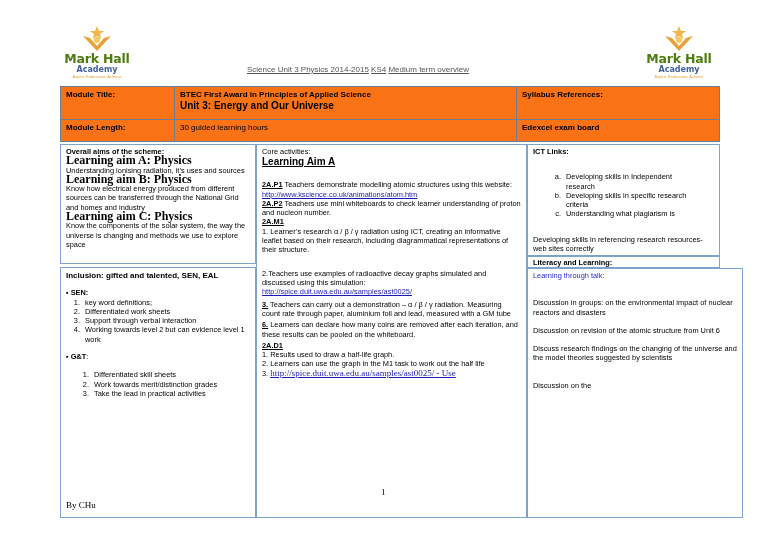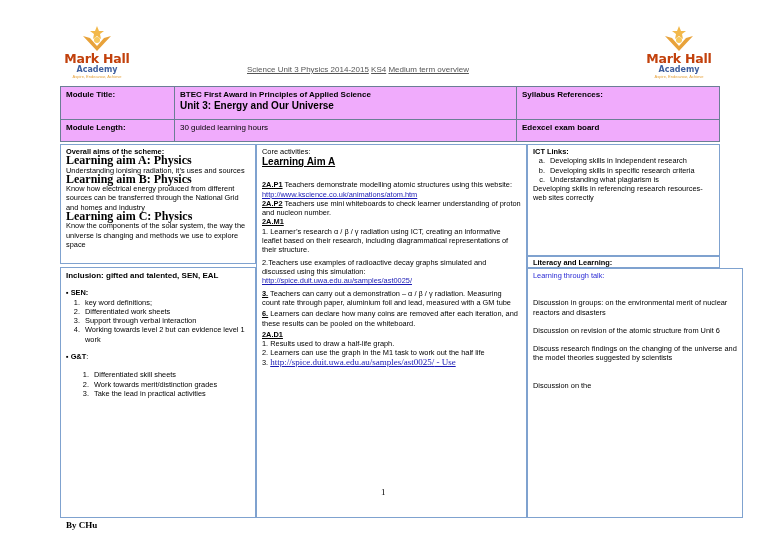--- a/index.html
+++ b/index.html
@@ -3,54 +3,54 @@
   <meta charset="utf-8">
   <style>
     html, body { margin: 0; padding: 0; background: #ffffff; }
     body { width: 768px; height: 543px; position: relative; overflow: hidden;
            font-family: "Liberation Sans", sans-serif; color: #000; }
     .logo { position: absolute; width: 78px; height: 64px; text-align: center; }
     .logo-left { left: 58px; top: 24px; }
     .logo-right { left: 640px; top: 24px; }
     .logo-mark { display: block; margin: 0 auto; width: 40px; height: 28px; }
     .logo-name { display: block; font-family: "DejaVu Sans", sans-serif; font-weight: bold;
-                 font-size: 12.5px; color: #c2410c; line-height: 13px; letter-spacing: -0.2px; }
+                 font-size: 12.5px; color: #4d7c0f; line-height: 13px; letter-spacing: -0.2px; }
     .logo-sub { display: block; font-family: "DejaVu Sans", sans-serif; font-weight: bold;
                 font-size: 8px; color: #3f5f9e; line-height: 9px; }
     .logo-tag { display: block; font-size: 4px; color: #e7a23a; line-height: 6px; }
 
     .doc-title { position: absolute; left: 247px; top: 65px; font-size: 8px; color: #555;
                  white-space: nowrap; }
     .doc-title span { text-decoration: underline; }
 
     .hdr-table { position: absolute; left: 60px; top: 86px; width: 660px; border-collapse: collapse;
-                 background: #f0abfc; font-size: 8px; }
+                 background: #f97316; font-size: 8px; }
     .hdr-table td { border: 1px solid #6b7e95; vertical-align: top; padding: 3px 5px; }
     .hdr-table .b { font-weight: bold; }
     .unit-title { font-weight: bold; font-size: 10px; display: block; margin-top: 1px; }
 
     .main { position: absolute; left: 60px; top: 144px; width: 660px; height: 374px; }
     .box { position: absolute; box-sizing: border-box; border: 1px solid #7fa2cf; padding: 2px 5px;
            font-size: 7.4px; line-height: 9.3px; }
     .bold { font-weight: bold; }
     .serif-b { font-family: "Liberation Serif", serif; font-weight: bold; font-size: 12px; }
     .la { font-weight: bold; font-size: 10px; text-decoration: underline; display: block; margin-bottom: 12px; line-height: 12px; }
     .code { font-weight: bold; text-decoration: underline; }
     a { color: #1a1ab4; text-decoration: underline; }
     .blue { color: #2a2ad4; }
     ol { margin: 0; padding-left: 16px; }
     ol li { padding-left: 3px; }
-    .alpha { padding-left: 14px; margin: 0; list-style: lower-alpha; }
+    .alpha { padding-left: 14px; margin: 16px; list-style: lower-alpha; }
     .bullet-h { font-weight: bold; margin-top: 8px; }
     .bullet-h::before { content: "\25AA"; margin-right: 2px; }
     .gap { height: 9px; }
     .serif-link { font-family: "Liberation Serif", serif; font-size: 9px; }
 
     .page-num { position: absolute; left: 381px; top: 487px; font-family: "Liberation Serif", serif; font-size: 9px; }
-    .author { position: absolute; left: 66px; top: 520px; font-family: "Liberation Serif", serif; font-size: 9px; font-weight: bold; }
+    .author { position: absolute; left: 66px; top: 500px; font-family: "Liberation Serif", serif; font-size: 9px; }
   </style>
 </head>
 <body>
 
 <div class="logo logo-left">
   <svg class="logo-mark" viewBox="0 0 40 28">
     <polygon points="20,2 22,7 27,7 23,10 24,15 20,12 16,15 17,10 13,7 18,7" fill="#f2b84b"></polygon>
     <path d="M6,12 L20,27 L34,12 L27,14 L20,22 L13,14 Z" fill="#e8a23a"></path>
     <circle cx="20" cy="16" r="3" fill="#f7c85e"></circle>
   </svg>
@@ -128,21 +128,21 @@
     <div>Core activities:</div>
     <span class="la">Learning Aim A</span>
     <div>
       <span class="code">2A.P1</span><span> Teachers demonstrate modelling atomic structures using this website:</span>
       <a>http://www.kscience.co.uk/animations/atom.htm</a>
     </div>
     <div>
       <span class="code">2A.P2</span><span> Teachers use mini whiteboards to check learner understanding of proton and nucleon number.</span>
     </div>
     <div class="code">2A.M1</div>
-    <div style="margin-bottom:3px;">1. Learner’s research α / β / γ radiation using ICT, creating an informative leaflet based on their research, including diagrammatical representations of their structure.</div>
+    <div style="margin-bottom:14px;">1. Learner’s research α / β / γ radiation using ICT, creating an informative leaflet based on their research, including diagrammatical representations of their structure.</div>
     <div>
       <span>2.Teachers use examples of radioactive decay graphs simulated and discussed using this simulation:</span><br>
       <a>http://spice.duit.uwa.edu.au/samples/ast0025/</a>
     </div>
     <div style="margin-top:3px;">
       <span class="code">3.</span><span> Teachers can carry out a demonstration – α / β / γ radiation. Measuring count rate through paper, aluminium foil and lead, measured with a GM tube</span>
     </div>
     <div style="margin-top:2px; line-height:10.3px;">
       <span class="code">6.</span><span> Learners can declare how many coins are removed after each iteration, and these results can be pooled on the whiteboard.</span>
     </div>
@@ -165,21 +165,21 @@
   </div>
 
   <div class="box" style="left:467px; top:112px; width:193px; height:12px; padding-top:1px;">
     <div class="bold">Literacy and Learning:</div>
   </div>
 
   <div class="box" style="left:467px; top:124px; width:216px; height:250px;">
     <div class="blue">Learning through talk:</div>
     <div class="gap"></div>
     <div class="gap"></div>
-    <div>Discussion in groups:  on the environmental merit of nuclear reactors and disasters</div>
+    <div>Discussion in groups:  on the environmental impact of nuclear reactors and disasters</div>
     <div class="gap"></div>
     <div>Discussion on revision of the atomic structure from Unit 6</div>
     <div class="gap"></div>
     <div>Discuss research findings on the changing of the universe and the model theories suggested by scientists</div>
     <div class="gap"></div>
       <div class="gap"></div>
     <div>Discussion on the</div>
   </div>
 </div>
 

